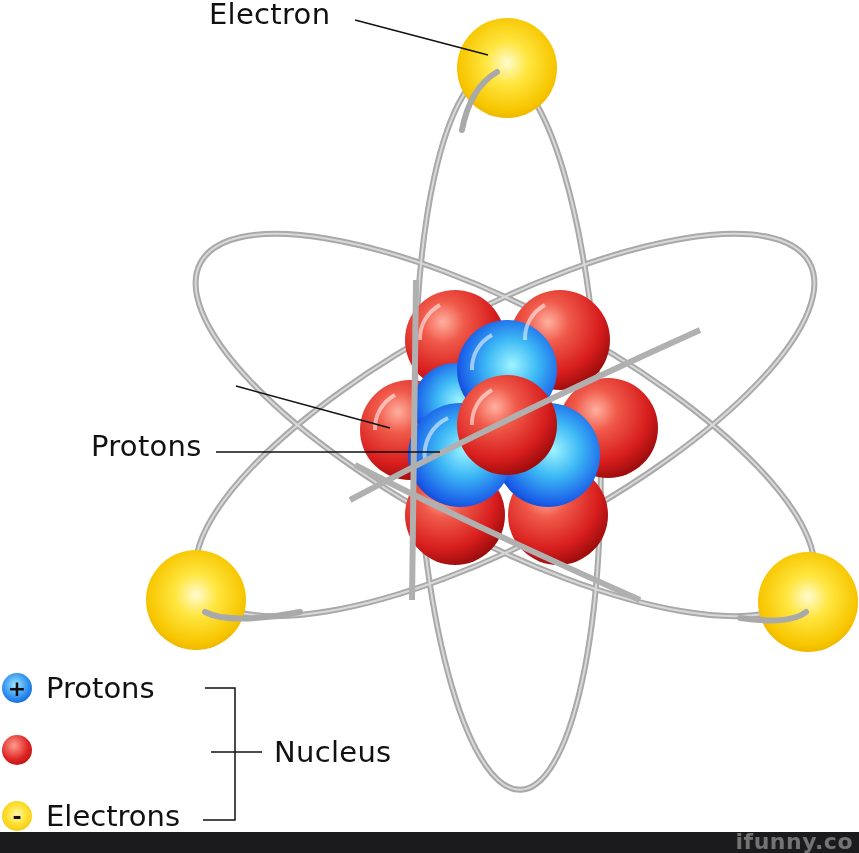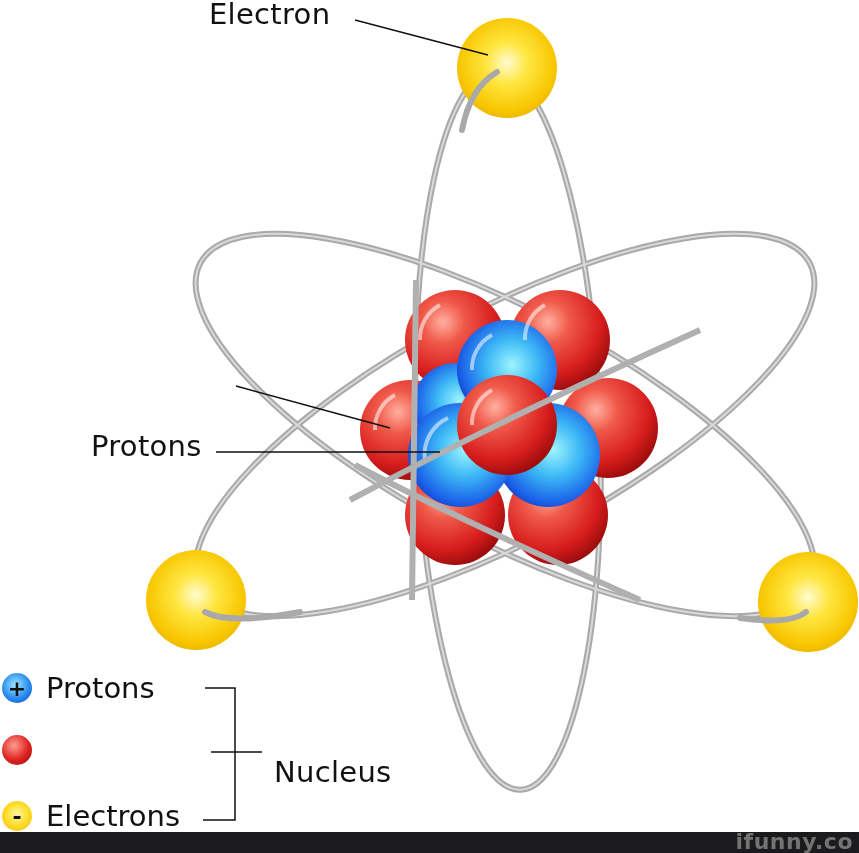--- a/index.html
+++ b/index.html
@@ -110,18 +110,18 @@
     <span class="legend-text">Protons</span>
   </div>
   <div class="legend-item" style="top:735px;">
     <div class="legend-dot" style="background:radial-gradient(circle at 40% 35%, #ff9c8c, #dd2222 55%, #9e0d0d);"></div>
   </div>
   <div class="legend-item" style="top:799px;">
     <div class="legend-dot" style="background:radial-gradient(circle at 50% 45%, #fff6b0, #ffe030 45%, #f0b800);">-</div>
     <span class="legend-text">Electrons</span>
   </div>
 
-  <div class="label" style="left:274px; top:738px;margin-top:20px;">Nucleus</div>
+  <div class="label" style="left:274px; top:738px;">Nucleus</div>
 
   <div class="footer">
     <span class="brand">ifunny.co</span>
   </div>
 </div>
 
 </body></html>

